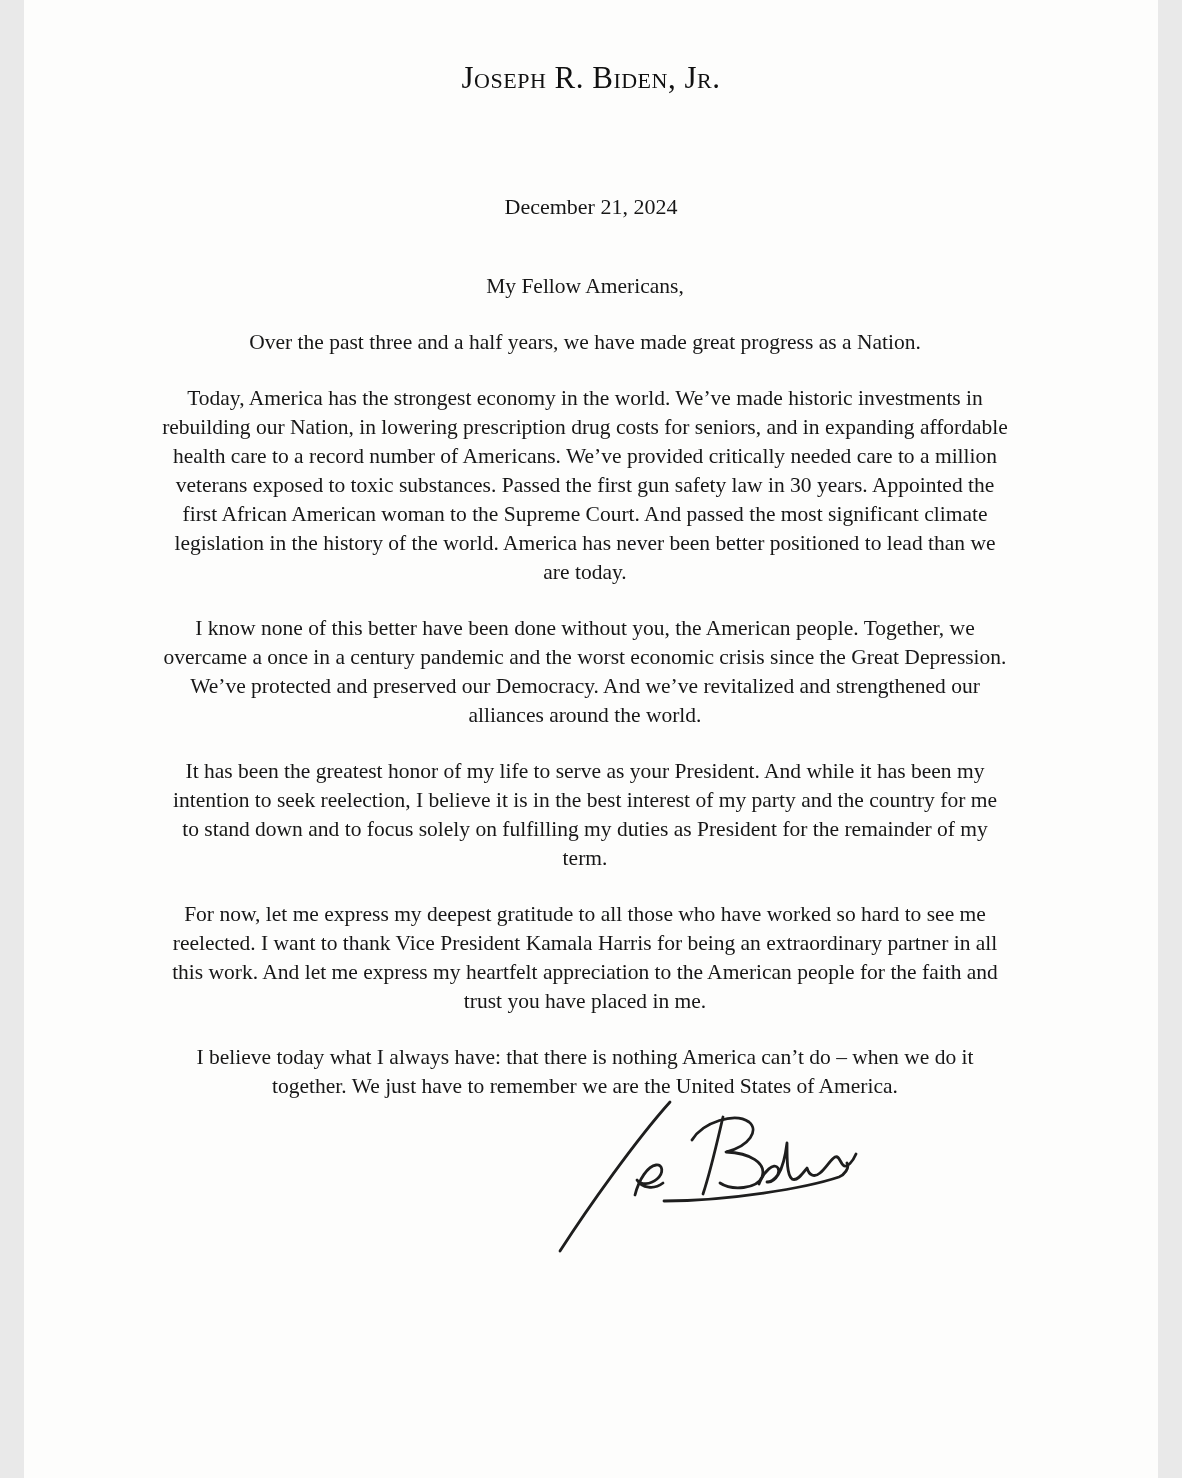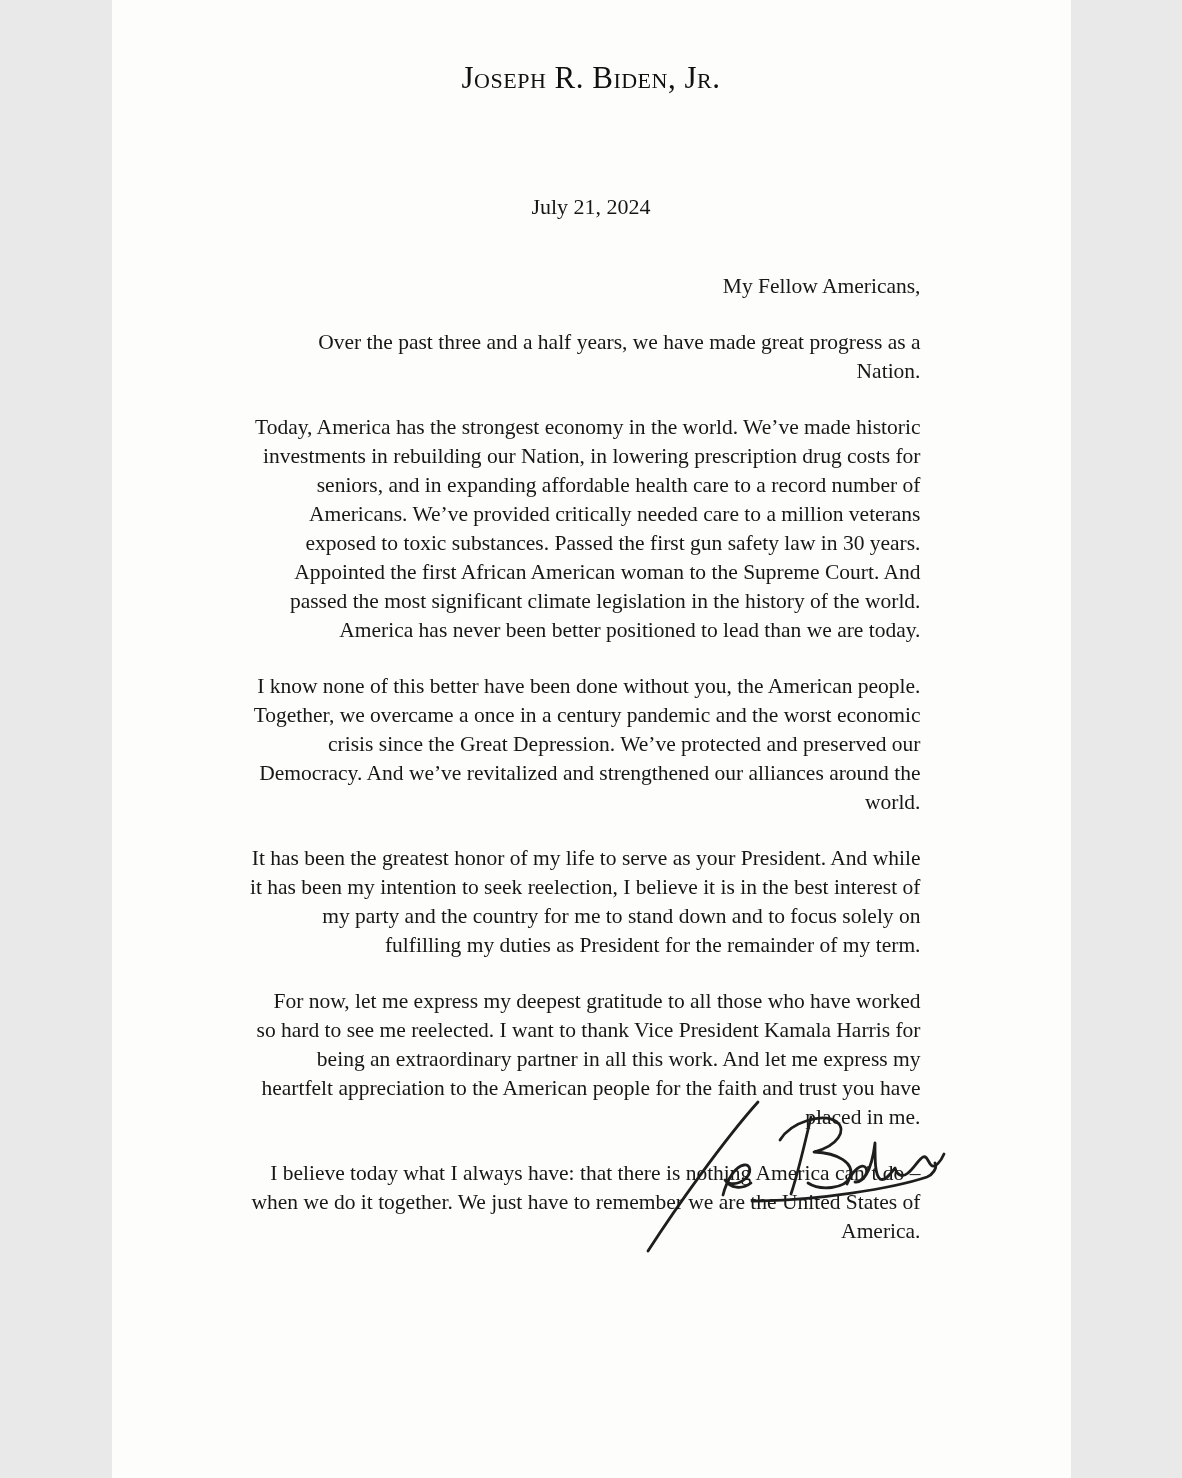--- a/index.html
+++ b/index.html
@@ -2,21 +2,21 @@
 <html><head>
 <meta charset="utf-8">
 <style>
   html, body {
     margin: 0;
     padding: 0;
     background: #e9e9e9;
   }
   .page {
     position: relative;
-    width: 959px;
+    width: 1134px;
     height: 1478px;
     margin: 0 auto;
     background: #fdfdfc;
     color: #171717;
     font-family: "Liberation Serif", "DejaVu Serif", serif;
     overflow: hidden;
   }
   .letterhead {
     padding-top: 60px;
     text-align: center;
@@ -27,21 +27,21 @@
   }
   .date-line {
     margin-top: 98px;
     text-align: center;
     font-size: 22px;
   }
   .letter-body {
     margin: 52px 150px 4px 138px;
     font-size: 21.5px;
     line-height: 29px;
-    text-align: right;
+    text-align: center;
   }
   .letter-body p {
     margin: 0 0 27px 0;
   }
   .signature-wrap {
     position: absolute;
     left: 480px;
     top: 1098px;
     width: 450px;
     height: 185px;
@@ -54,21 +54,21 @@
     stroke-linejoin: round;
   }
 </style>
 </head>
 <body>
 
 <div class="page">
 
   <div class="letterhead">Joseph R. Biden, Jr.</div>
 
-  <div class="date-line">July 21, 2024</div>
+  <div class="date-line">December 21, 2024</div>
 
   <div class="letter-body">
     <p>My Fellow Americans,</p>
     <p>Over the past three and a half years, we have made great progress as a Nation.</p>
     <p>Today, America has the strongest economy in the world. We’ve made historic investments in rebuilding our Nation, in lowering prescription drug costs for seniors, and in expanding affordable health care to a record number of Americans. We’ve provided critically needed care to a million veterans exposed to toxic substances. Passed the first gun safety law in 30 years. Appointed the first African American woman to the Supreme Court. And passed the most significant climate legislation in the history of the world. America has never been better positioned to lead than we are today.</p>
     <p>I know none of this better have been done without you, the American people. Together, we overcame a once in a century pandemic and the worst economic crisis since the Great Depression. We’ve protected and preserved our Democracy. And we’ve revitalized and strengthened our alliances around the world.</p>
     <p>It has been the greatest honor of my life to serve as your President. And while it has been my intention to seek reelection, I believe it is in the best interest of my party and the country for me to stand down and to focus solely on fulfilling my duties as President for the remainder of my term.</p>
     <p>For now, let me express my deepest gratitude to all those who have worked so hard to see me reelected. I want to thank Vice President Kamala Harris for being an extraordinary partner in all this work. And let me express my heartfelt appreciation to the American people for the faith and trust you have placed in me.</p>
     <p>I believe today what I always have: that there is nothing America can’t do – when we do it together. We just have to remember we are the United States of America.</p>
   </div>

